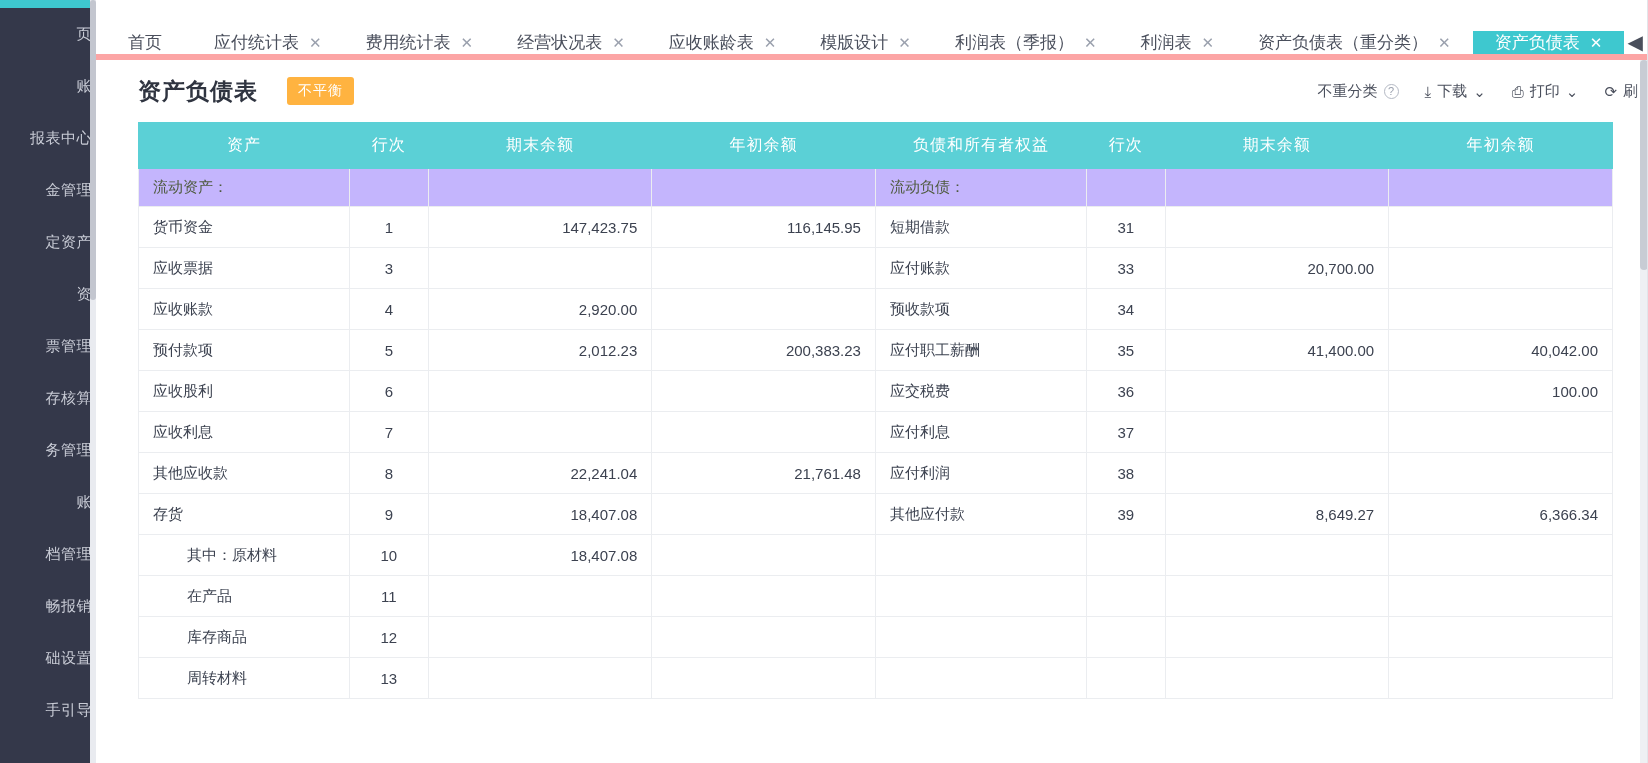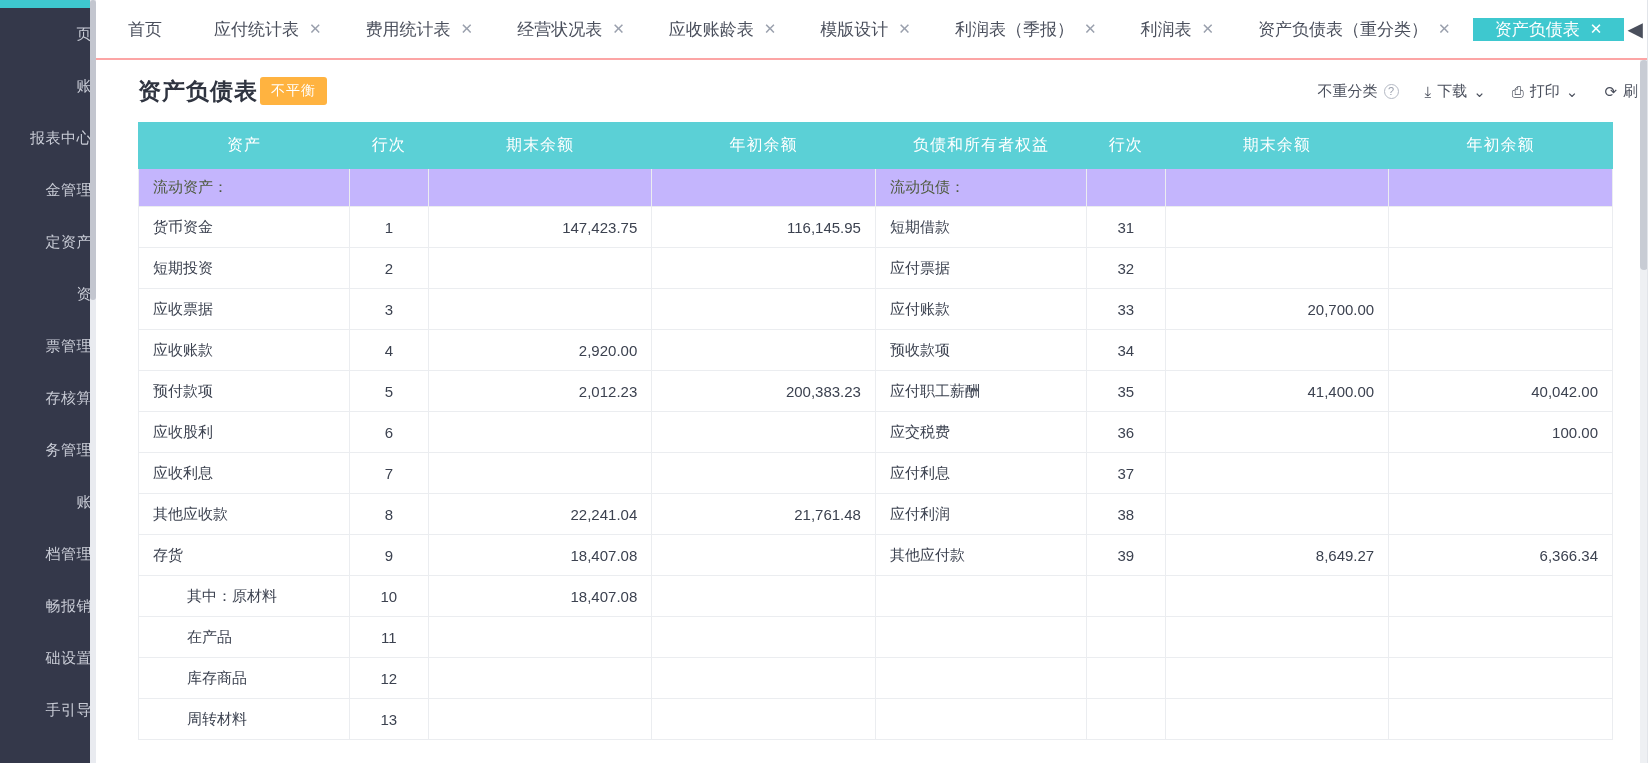--- a/index.html
+++ b/index.html
@@ -63,23 +63,23 @@
     flex-direction: column;
     overflow: hidden;
   }
 
   
   .tabbar {
     height: 60px;
     flex: 0 0 60px;
     background: #ffffff;
     display: flex;
-    align-items: center;
+    align-items: flex-end;
     position: relative;
-    border-bottom: 2px solid #fca5a5;
+    border-bottom: 6px solid #fca5a5;
   }
   .tab {
     display: flex;
     align-items: center;
     gap: 10px;
     padding: 0 22px;
     font-size: 17px;
     color: #4a4f5c;
     white-space: nowrap;
     cursor: default;
@@ -114,21 +114,21 @@
     padding: 0 0 0 42px;
     background: #ffffff;
   }
   .page-title {
     font-size: 23px;
     font-weight: bold;
     color: #2f3440;
     letter-spacing: 1px;
   }
   .badge {
-    margin-left: 2px;
+    margin-left: 29px;
     background: #ffb340;
     color: #ffffff;
     font-size: 14px;
     border-radius: 3px;
     padding: 5px 11px;
     letter-spacing: 1px;
   }
   .head-actions {
     margin-left: auto;
     display: flex;
@@ -391,30 +391,20 @@
               <td class="name">货币资金</td>
               <td class="num">1</td>
               <td class="amt">147,423.75</td>
               <td class="amt">116,145.95</td>
               <td class="name">短期借款</td>
               <td class="num">31</td>
               <td class="amt"></td>
               <td class="amt"></td>
             </tr>
             <tr>
-              <td class="name">短期投资</td>
-              <td class="num">2</td>
-              <td class="amt"></td>
-              <td class="amt"></td>
-              <td class="name">应付票据</td>
-              <td class="num">32</td>
-              <td class="amt"></td>
-              <td class="amt"></td>
-            </tr>
-            <tr>
               <td class="name">应收票据</td>
               <td class="num">3</td>
               <td class="amt"></td>
               <td class="amt"></td>
               <td class="name">应付账款</td>
               <td class="num">33</td>
               <td class="amt">20,700.00</td>
               <td class="amt"></td>
             </tr>
             <tr>

